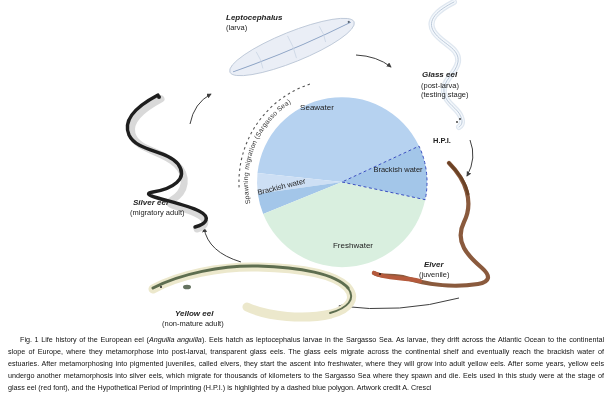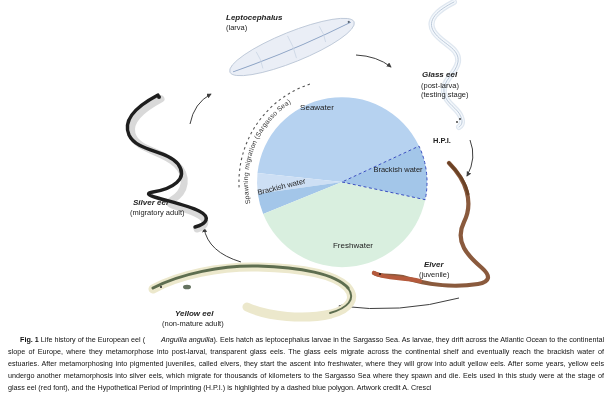--- a/index.html
+++ b/index.html
@@ -8,22 +8,22 @@
   #art{position:absolute;left:0;top:0;}
   svg text{font-family:"Liberation Sans", sans-serif;fill:#222;}
   .stage-name{font-size:8px;font-style:italic;font-weight:600;}
   .stage-sub{font-size:7.5px;}
   .pie-label{font-size:8px;}
   .pie-label-sm{font-size:7.5px;}
   .hpi-label{font-size:7.5px;font-weight:700;}
   .migration-text{font-size:6.8px;fill:#333;letter-spacing:.2px;}
   .caption{position:absolute;left:8px;top:334px;width:596px;margin:0;
            font-size:7.2px;line-height:12px;text-align:justify;color:#111;}
-  .caption b{font-weight:700;padding-left:12px;}
-  .caption i{font-style:italic;padding-left:16px;}
+  .caption b{font-weight:400;padding-left:12px;}
+  .caption i{font-style:italic;}
 </style>
 </head>
 <body>
 
 <svg id="art" width="610" height="332" viewBox="0 0 610 332">
 
   <defs>
     <marker id="ah" markerWidth="7" markerHeight="6" refX="4.2" refY="2.5" orient="auto">
       <path d="M0,0 L5,2.5 L0,5 Z" fill="#3f3f3f"></path>
     </marker>

